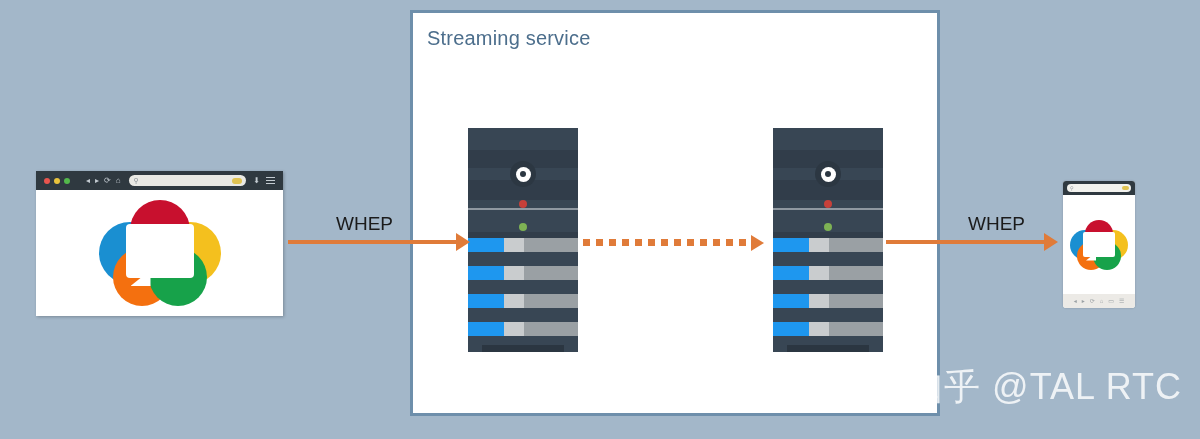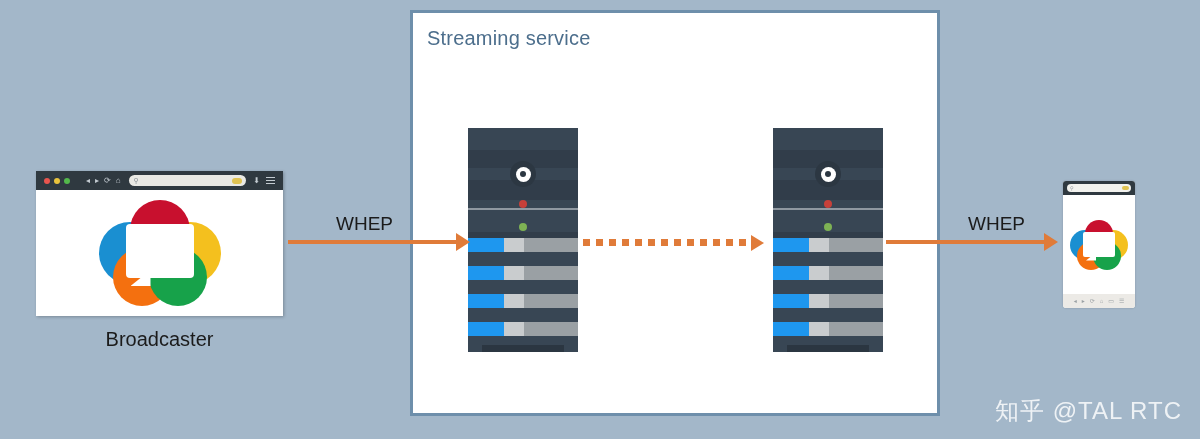--- a/index.html
+++ b/index.html
@@ -346,22 +346,22 @@
     font-size: 20px;
     color: #1b1b1b;
     text-align: center;
     white-space: nowrap;
   }
 
   
   .watermark {
     position: absolute;
     right: 18px;
-    bottom: 12px;
-    font-size: 24px;
+    bottom: 27px;
+    font-size: 36px;
     color: rgba(255,255,255,0.82);
     white-space: nowrap;
     letter-spacing: 1px;
   }
 </style>
 </head>
 <body>
 
 <div class="stage">
 
@@ -400,21 +400,20 @@
         <span class="petal" style="left:0;top:22px;width:62px;height:62px;background:#1a8fd1;"></span>
         <span class="petal" style="right:0;top:22px;width:62px;height:62px;background:#f4c01e;"></span>
         <span class="petal" style="left:14px;bottom:0;width:58px;height:58px;background:#f4700f;"></span>
         <span class="petal" style="right:14px;bottom:0;width:58px;height:58px;background:#17a24a;"></span>
         <span class="petal" style="left:31px;top:0;width:60px;height:60px;background:#c8102e;"></span>
         <span class="bubble" style="left:27px;top:24px;width:68px;height:54px;"></span>
         <span class="tail" style="left:32px;top:70px;width:20px;height:16px;clip-path:polygon(0 100%,100% 0,100% 100%);"></span>
       </div>
     </div>
   </div>
-  <div class="caption" style="left:36px;top:328px;width:247px;">Broadcaster</div>
 
   <div class="server" style="left:468px;top:128px;">
     <div class="srv-band" style="top:22px;height:18px;"></div>
     <div class="srv-band" style="top:52px;height:20px;"></div>
     <div class="power" style="left:42px;top:33px;">
       <span class="ring"></span>
     </div>
     <div class="srv-seam" style="top:80px;"></div>
     <span class="led red" style="left:51px;top:72px;"></span>
     <span class="led green" style="left:51px;top:95px;"></span>

